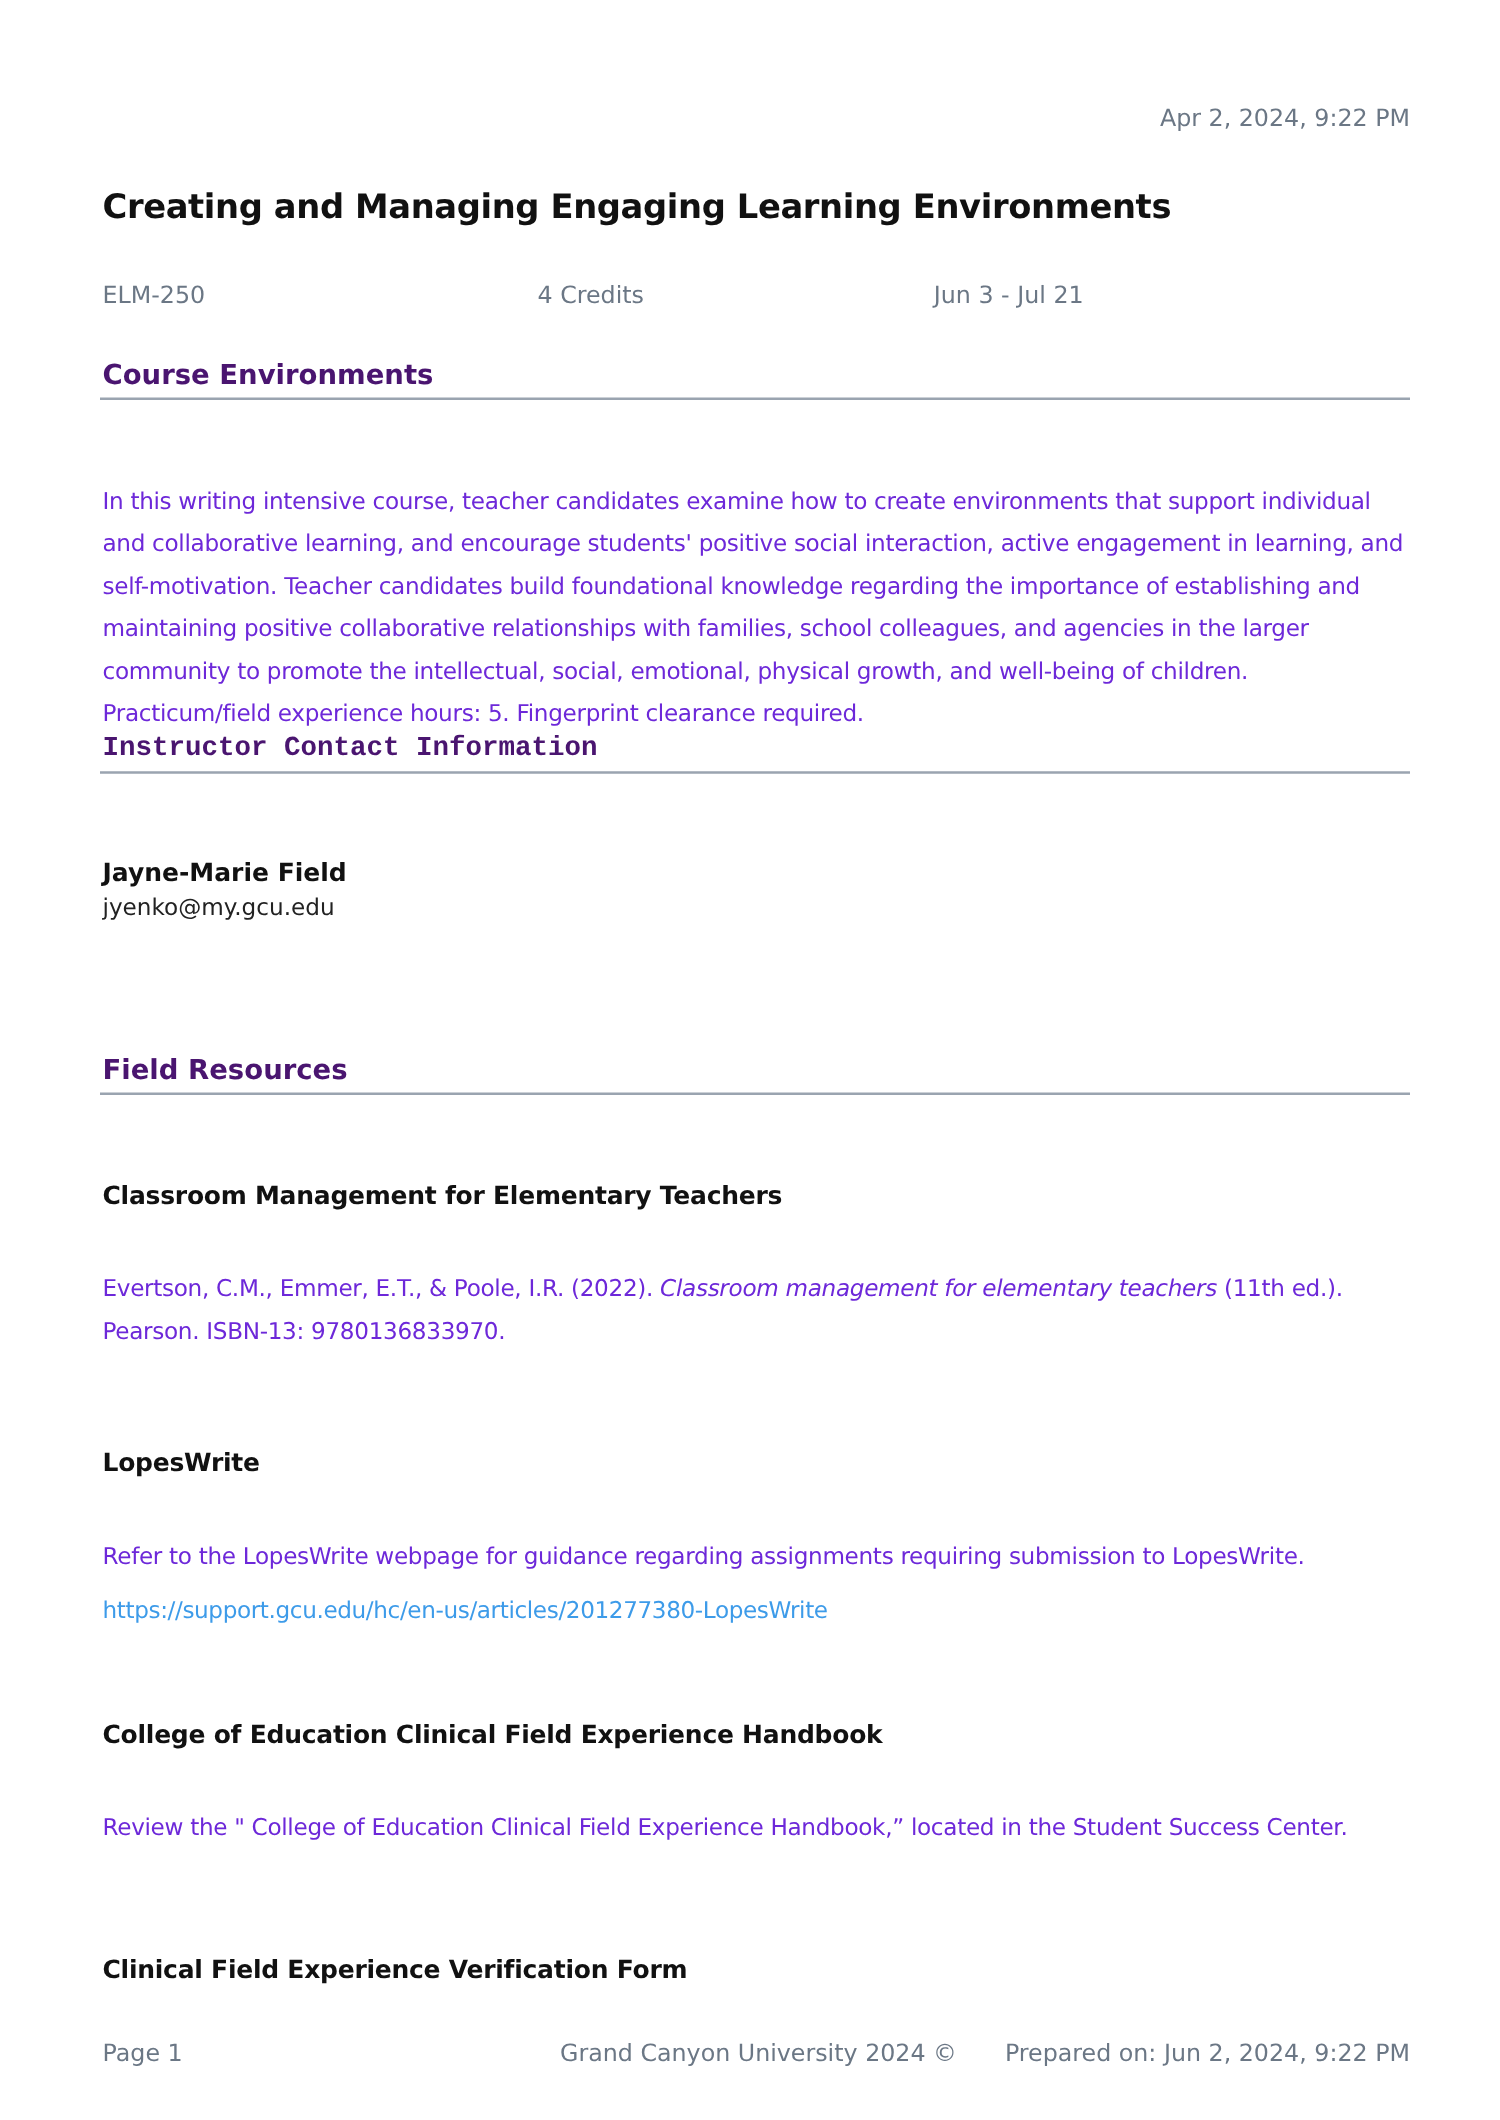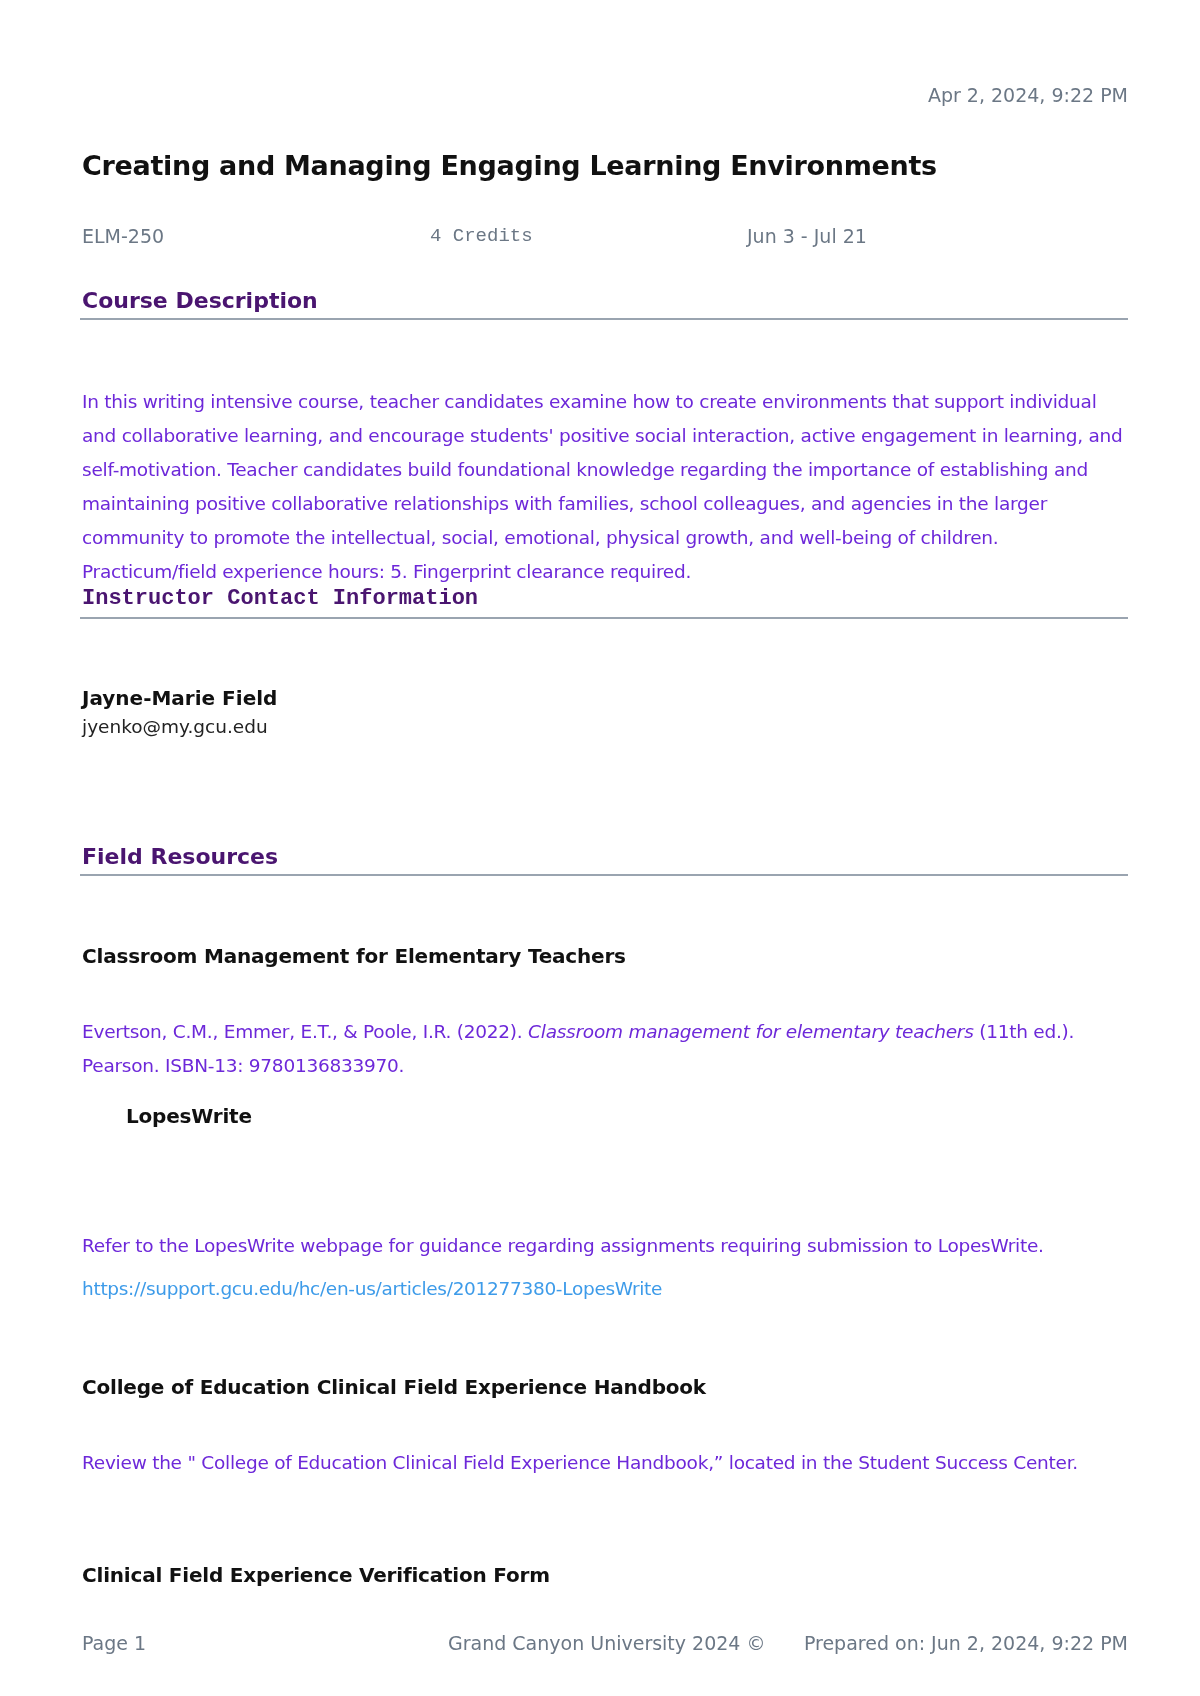--- a/index.html
+++ b/index.html
@@ -4,21 +4,21 @@
 <style>
   html, body { margin: 0; padding: 0; background: #ffffff; }
   body { width: 1200px; height: 1696px; position: relative; overflow: hidden;
          font-family: "DejaVu Sans", sans-serif; color: #1a1a1a; }
   .abs { position: absolute; }
   .muted { color: #6b7785; }
   .date-top { top: 84px; right: 72px; font-size: 19px; }
   .title { top: 150px; left: 82px; font-size: 27px; font-weight: bold; color: #111; letter-spacing: -0.3px; }
   .meta { top: 225px; font-size: 19px; }
   .meta.code { left: 82px; }
-  .meta.credits { left: 430px; font-family: Liberation Mono, monospace; }
+  .meta.credits { left: 430px; }
   .meta.dates { left: 747px; }
   .section-h { left: 82px; font-size: 22px; font-weight: bold; color: #4a1570; }
   .rule { left: 80px; width: 1048px; height: 2px; background: #9aa4b0; }
   .para { left: 82px; width: 1050px; font-size: 18.5px; line-height: 34px; color: #6d28d9; letter-spacing: -0.25px; }
   .sub-h { left: 82px; font-size: 20px; font-weight: bold; color: #111; letter-spacing: -0.2px; }
   .name { top: 686px; left: 82px; font-size: 20px; font-weight: bold; color: #111; }
   .email { top: 716px; left: 82px; font-size: 18.5px; color: #222; }
   .link { left: 82px; font-size: 18.5px; color: #3d9be9; text-decoration: none; letter-spacing: -0.3px; }
   .footer { top: 1632px; font-size: 19px; text-align: right; }
   .footer.page { left: 82px; }
@@ -29,36 +29,36 @@
 </head>
 <body>
 
 <div class="abs muted date-top">Apr 2, 2024, 9:22 PM</div>
 <div class="abs title">Creating and Managing Engaging Learning Environments</div>
 
 <div class="abs muted meta code">ELM-250</div>
 <div class="abs muted meta credits">4 Credits</div>
 <div class="abs muted meta dates">Jun 3 - Jul 21</div>
 
-<div class="abs section-h" style="top:288px;">Course Description</div>
+<div class="abs section-h" style="top:288px;">Course Environments</div>
 <div class="abs rule" style="top:318px;"></div>
 <div class="abs para" style="top:385px;">In this writing intensive course, teacher candidates examine how to create environments that support individual and collaborative learning, and encourage students' positive social interaction, active engagement in learning, and self-motivation. Teacher candidates build foundational knowledge regarding the importance of establishing and maintaining positive collaborative relationships with families, school colleagues, and agencies in the larger community to promote the intellectual, social, emotional, physical growth, and well-being of children. Practicum/field experience hours: 5. Fingerprint clearance required.</div>
 
 <div class="abs section-h" style="top:586px;font-family:Liberation Mono, monospace;">Instructor Contact Information</div>
 <div class="abs rule" style="top:617px;"></div>
 <div class="abs name">Jayne-Marie Field</div>
 <div class="abs email">jyenko@my.gcu.edu</div>
 
 <div class="abs section-h" style="top:844px;">Field Resources</div>
 <div class="abs rule" style="top:874px;"></div>
 
 <div class="abs sub-h" style="top:944px;">Classroom Management for Elementary Teachers</div>
 <div class="abs para" style="top:1015px;"><span>Evertson, C.M., Emmer, E.T., &amp; Poole, I.R. (2022). </span><em>Classroom management for elementary teachers</em><span> (11th ed.). Pearson. ISBN-13: 9780136833970.</span></div>
 
-<div class="abs sub-h" style="top:1104px;margin-left:44px;">LopesWrite</div>
+<div class="abs sub-h" style="top:1158px;">LopesWrite</div>
 <div class="abs para" style="top:1229px;">Refer to the LopesWrite webpage for guidance regarding assignments requiring submission to LopesWrite.</div>
 <a class="abs link" style="top:1278px;">https://support.gcu.edu/hc/en-us/articles/201277380-LopesWrite</a>
 
 <div class="abs sub-h" style="top:1375px;">College of Education Clinical Field Experience Handbook</div>
 <div class="abs para" style="top:1446px;">Review the " College of Education Clinical Field Experience Handbook,” located in the Student Success Center.</div>
 
 <div class="abs sub-h" style="top:1563px;">Clinical Field Experience Verification Form</div>
 
 <div class="abs muted footer page">Page 1</div>
 <div class="abs muted footer univ">Grand Canyon University 2024 ©</div>

